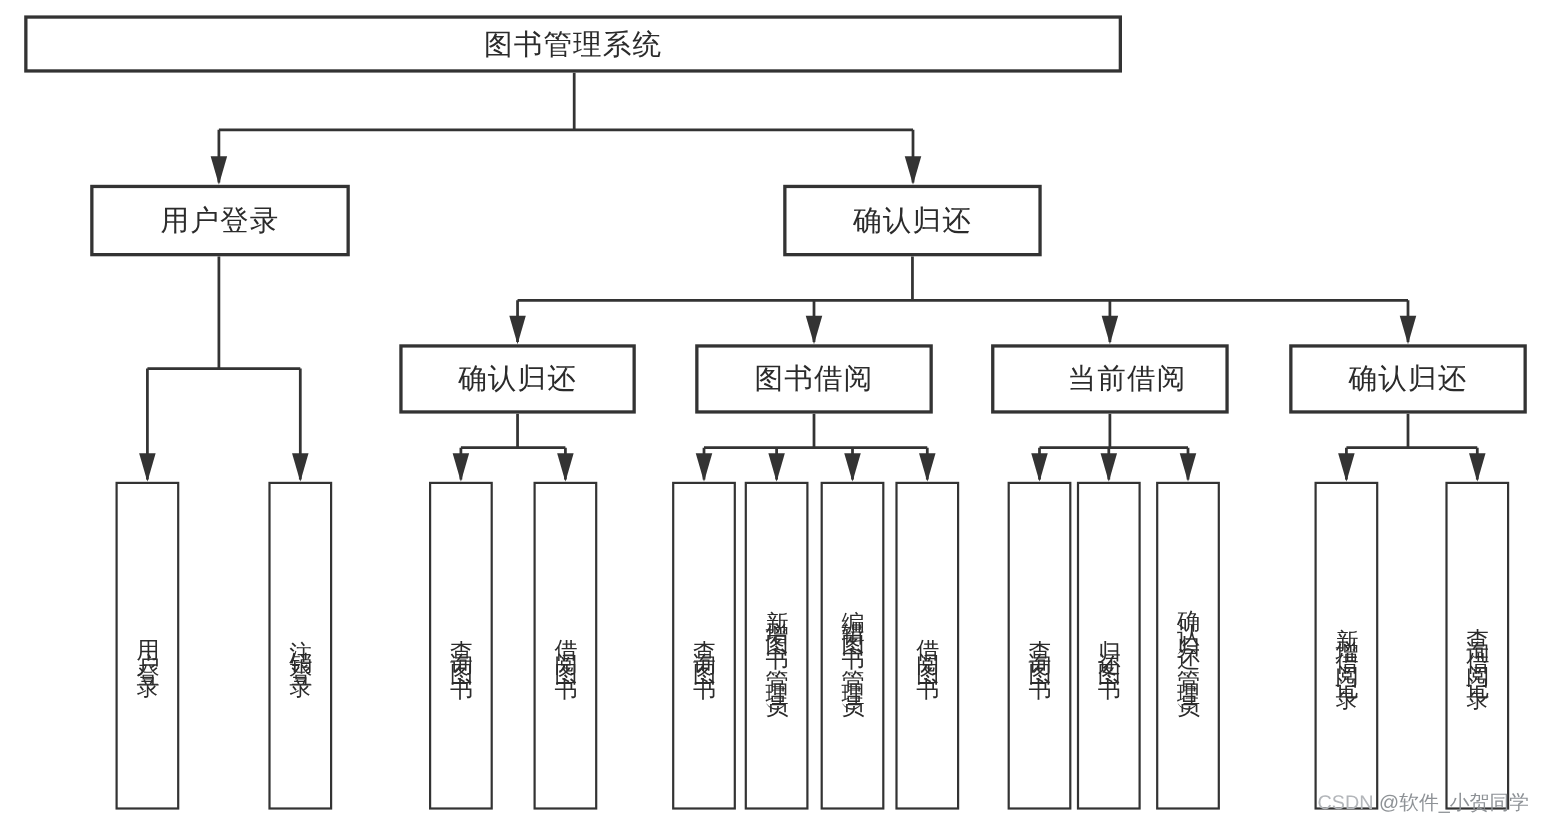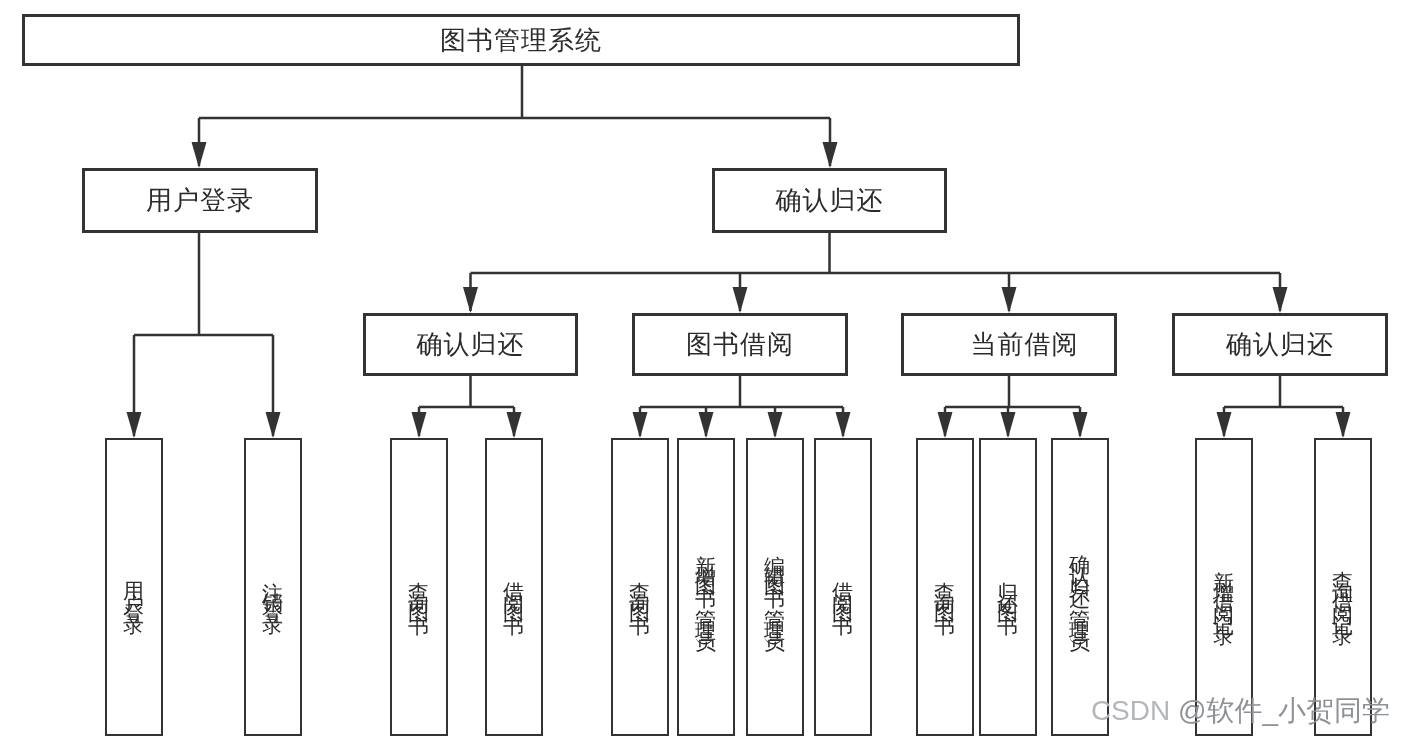--- a/index.html
+++ b/index.html
@@ -53,22 +53,22 @@
     writing-mode: vertical-rl;
     text-orientation: mixed;
     font-size: 21px;
     letter-spacing: 11px;
     color: var(--text, #2b2b2b);
     line-height: 1;
   }
   .watermark {
     position: absolute;
     right: 15px;
-    bottom: 17px;
-    font-size: 28px;
+    bottom: 6px;
+    font-size: 18px;
     white-space: nowrap;
     z-index: 5;
   }
   .watermark .wm-prefix { color: var(--wm-a, #b3b6ba); }
   .watermark .wm-author { color: var(--wm-b, #8e9296); }
 </style>
 </head>
 <body>
 
 <div class="canvas">

